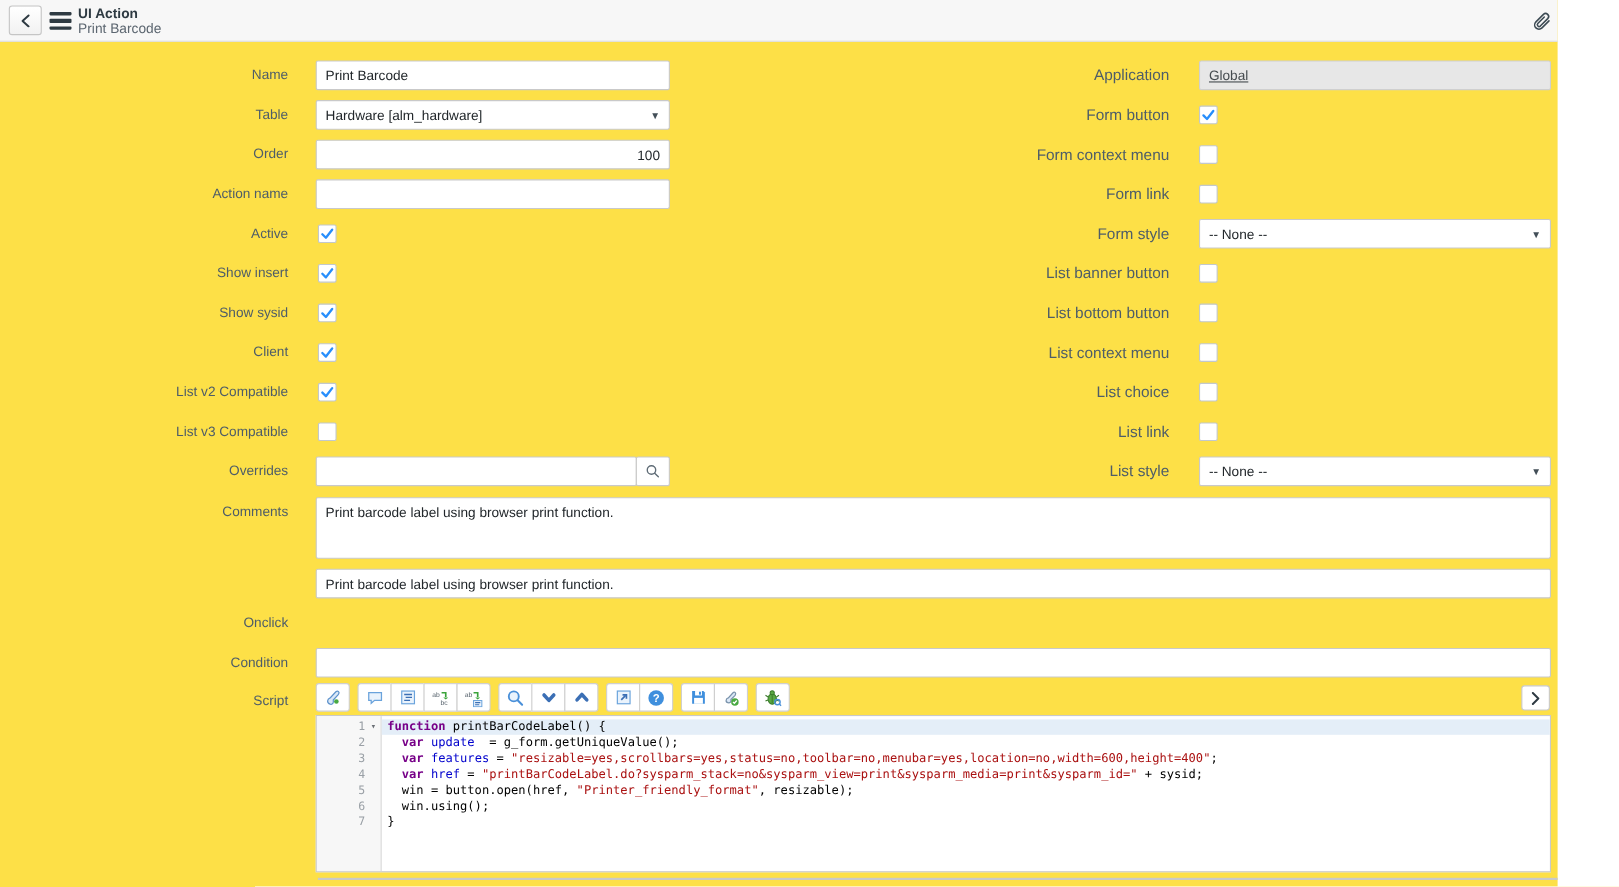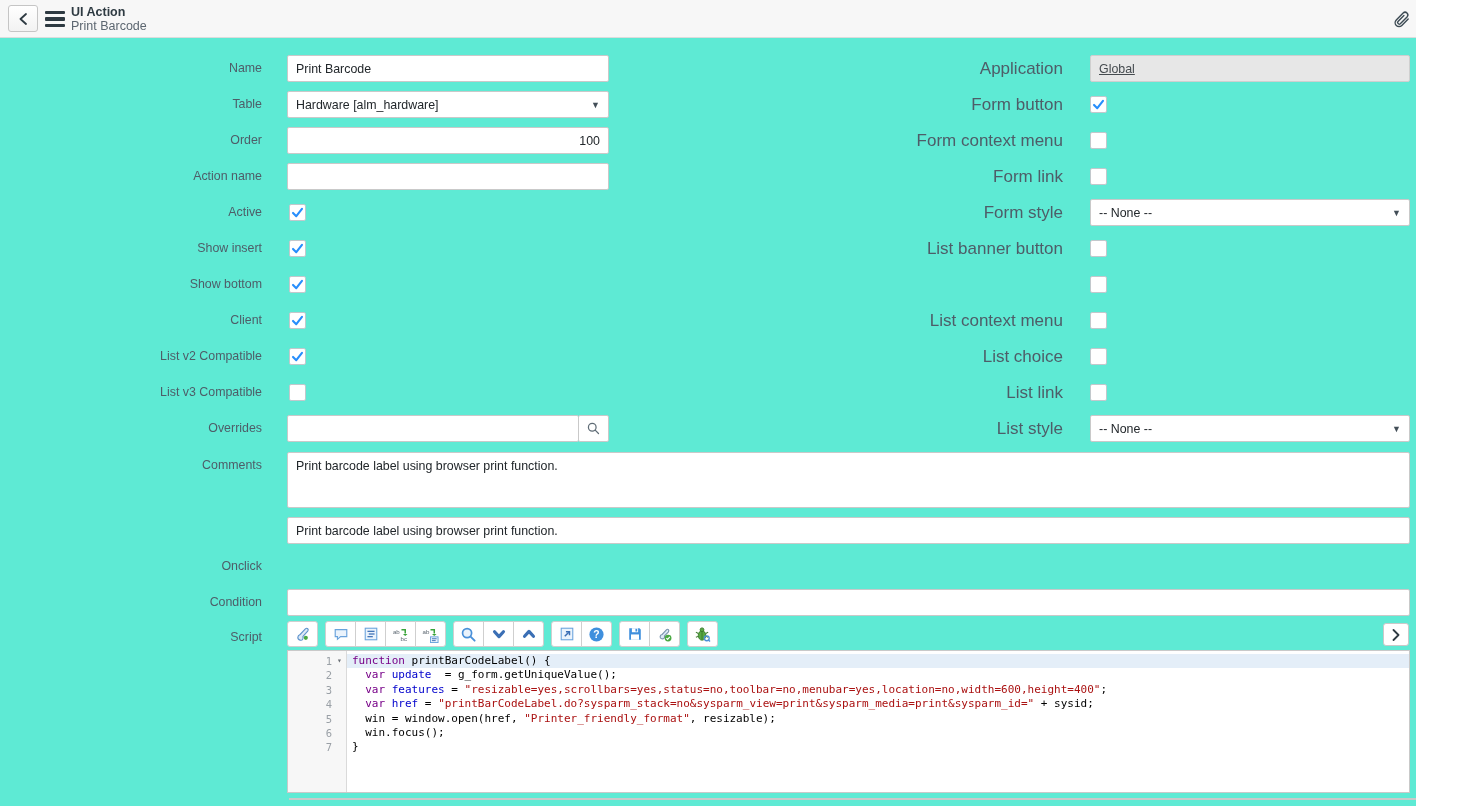--- a/index.html
+++ b/index.html
@@ -1,32 +1,32 @@
 <!DOCTYPE html>
 <html><head>
 <meta charset="utf-8">
 <style>
   * { margin:0; padding:0; box-sizing:border-box; }
   html,body { width:1472px; height:806px; background:#fff; font-family:"Liberation Sans","DejaVu Sans",sans-serif; }
-  .page { position:relative; width:1416px; height:806px; overflow:hidden; background:#5eead4; }
+  .page { position:relative; width:1416px; height:806px; overflow:hidden; background:#fde047; }
 
   
   .hdr { position:absolute; left:0; top:0; width:1472px; height:38px; background:#f7f7f7; border-bottom:1px solid #dcdcdc; }
   .back-btn { position:absolute; left:8px; top:5px; width:30px; height:27px; background:linear-gradient(#ffffff,#f2f2f2); border:1px solid #c5c5c5; border-radius:3px; display:flex; align-items:center; justify-content:center; cursor:pointer; }
   .hamburger { position:absolute; left:45px; top:11px; width:20px; height:16px; display:flex; flex-direction:column; justify-content:space-between; cursor:pointer; }
   .hamburger div { height:3.2px; background:#2e3a42; border-radius:1px; }
   .hdr-title { position:absolute; left:71px; top:5px; line-height:14px; }
   .hdr-title .t1 { font-size:12.5px; font-weight:bold; color:#2e3a42; }
   .hdr-title .t2 { font-size:12.5px; color:#5c6670; }
   .hdr-icons { position:absolute; right:-8px; top:10px; display:flex; gap:14px; }
   .hicon { width:20px; height:19px; cursor:pointer; }
 
   
   .lbl { position:absolute; left:0; width:262px; text-align:right; font-size:12.4px; color:#4e5d68; line-height:27px; }
-  .lblr { position:absolute; left:710px; width:353px; text-align:right; font-size:17px; color:#4e5d68; line-height:27px; }
+  .lblr { position:absolute; left:710px; width:353px; text-align:right; font-size:14px; color:#4e5d68; line-height:27px; }
   .inp { position:absolute; height:27px; border:1px solid #c9c9c9; border-radius:2px; font-size:12.4px; padding:0 8px; color:#22272b; background:#fff; font-family:inherit; outline:none; }
   .inp.w-s { left:287px; width:322px; }
   .inp.w-f { left:287px; width:1123px; }
   .inp.num { text-align:right; }
   .inp.ro { background:#e7e7e7; border-color:#cfcfcf; color:#454b4f;text-decoration:underline; }
   .area { position:absolute; left:287px; width:1123px; height:56px; border:1px solid #c9c9c9; border-radius:2px; font-size:12.4px; padding:5px 8px; color:#22272b; font-family:inherit; resize:none; outline:none; line-height:1.35; }
   .sel { position:absolute; height:27px; border:1px solid #c9c9c9; border-radius:2px; background:#fff; display:flex; align-items:center; font-size:12.4px; color:#22272b; padding:0 8px; cursor:pointer; }
   .sel .caret { margin-left:auto; font-size:9px; color:#434f58; }
   .cb { position:absolute; width:17px; height:17px; border:1px solid #c2c8cc; border-radius:2px; background:#fff; cursor:pointer; display:flex; align-items:center; justify-content:center; }
   .cb svg { display:none; }
@@ -44,21 +44,21 @@
 
   
   .editor { position:absolute; left:287px; top:650px; width:1123px; height:143px; border:1px solid #c9c9c9; background:#fff; overflow:hidden; }
   .gutter-bg { position:absolute; left:0; top:0; bottom:0; width:59px; background:#f7f7f7; border-right:1px solid #dadada; }
   .lines { position:absolute; left:0; top:3px; right:0; font-family:"DejaVu Sans Mono","Liberation Mono",monospace; font-size:11px; line-height:14.4px; }
   .cm-line { display:flex; }
   .cm-line .ln { width:44px; text-align:right; color:#9aa0a6; font-size:10.5px; }
   .cm-line .fold { width:15px; text-align:center; color:#6b7076; font-size:8px; line-height:14.4px; }
   .cm-line .code { flex:1; white-space:pre; color:#000; padding-left:5px; }
   .cm-line.active .code { background:#e4eef8; }
-  .tk-kw { color:#770088; font-weight:normal; }
+  .tk-kw { color:#770088; font-weight:bold; }
   .tk-def { color:#0000cc; }
   .tk-str { color:#aa1111; }
   .tk-pl { color:#000; }
 
   .divider { position:absolute; left:289px; top:798px; width:1177px; height:2px; background:#c9c9c9; }
 </style>
 </head>
 <body>
 
 <div class="page">
@@ -116,21 +116,21 @@
       </svg>
   </div>
 
   <div class="lbl" style="top:235px">Show insert</div>
   <div class="cb checked" style="top:240px; left:289px;">
     <svg width="13" height="13" viewBox="0 0 16 16">
         <polyline points="2.5,8.5 6.5,12.5 13.5,3.5" fill="none" stroke="#278efc" stroke-width="2.6" stroke-linecap="round" stroke-linejoin="round"></polyline>
       </svg>
   </div>
 
-  <div class="lbl" style="top:271px">Show bottom</div>
+  <div class="lbl" style="top:271px">Show sysid</div>
   <div class="cb checked" style="top:276px; left:289px;">
     <svg width="13" height="13" viewBox="0 0 16 16">
         <polyline points="2.5,8.5 6.5,12.5 13.5,3.5" fill="none" stroke="#278efc" stroke-width="2.6" stroke-linecap="round" stroke-linejoin="round"></polyline>
       </svg>
   </div>
 
   <div class="lbl" style="top:307px">Client</div>
   <div class="cb checked" style="top:312px; left:289px;">
     <svg width="13" height="13" viewBox="0 0 16 16">
         <polyline points="2.5,8.5 6.5,12.5 13.5,3.5" fill="none" stroke="#278efc" stroke-width="2.6" stroke-linecap="round" stroke-linejoin="round"></polyline>
@@ -201,20 +201,21 @@
   <div class="sel" style="top:199px; left:1090px; width:320px;">
     <span>-- None --</span>
     <span class="caret">▼</span>
   </div>
 
   <div class="lblr" style="top:235px">List banner button</div>
   <div class="cb" style="top:240px; left:1090px;">
     
   </div>
 
+  <div class="lblr" style="top:271px">List bottom button</div>
   <div class="cb" style="top:276px; left:1090px;">
     
   </div>
 
   <div class="lblr" style="top:307px">List context menu</div>
   <div class="cb" style="top:312px; left:1090px;">
     
   </div>
 
   <div class="lblr" style="top:343px">List choice</div>
@@ -366,26 +367,26 @@
           <span class="code"><span class="tk-pl">  </span><span class="tk-kw">var</span><span class="tk-pl"> </span><span class="tk-def">features</span><span class="tk-pl"> = </span><span class="tk-str">"resizable=yes,scrollbars=yes,status=no,toolbar=no,menubar=yes,location=no,width=600,height=400"</span><span class="tk-pl">;</span></span>
         </div>
         <div class="cm-line">
           <span class="ln">4</span>
           <span class="fold"></span>
           <span class="code"><span class="tk-pl">  </span><span class="tk-kw">var</span><span class="tk-pl"> </span><span class="tk-def">href</span><span class="tk-pl"> = </span><span class="tk-str">"printBarCodeLabel.do?sysparm_stack=no&amp;sysparm_view=print&amp;sysparm_media=print&amp;sysparm_id="</span><span class="tk-pl"> + sysid;</span></span>
         </div>
         <div class="cm-line">
           <span class="ln">5</span>
           <span class="fold"></span>
-          <span class="code"><span class="tk-pl">  win = window.open(href, </span><span class="tk-str">"Printer_friendly_format"</span><span class="tk-pl">, resizable);</span></span>
+          <span class="code"><span class="tk-pl">  win = button.open(href, </span><span class="tk-str">"Printer_friendly_format"</span><span class="tk-pl">, resizable);</span></span>
         </div>
         <div class="cm-line">
           <span class="ln">6</span>
           <span class="fold"></span>
-          <span class="code"><span class="tk-pl">  win.focus();</span></span>
+          <span class="code"><span class="tk-pl">  win.using();</span></span>
         </div>
         <div class="cm-line">
           <span class="ln">7</span>
           <span class="fold"></span>
           <span class="code"><span class="tk-pl">}</span></span>
         </div>
       </div>
   </div>
 
   <div class="divider"></div>

